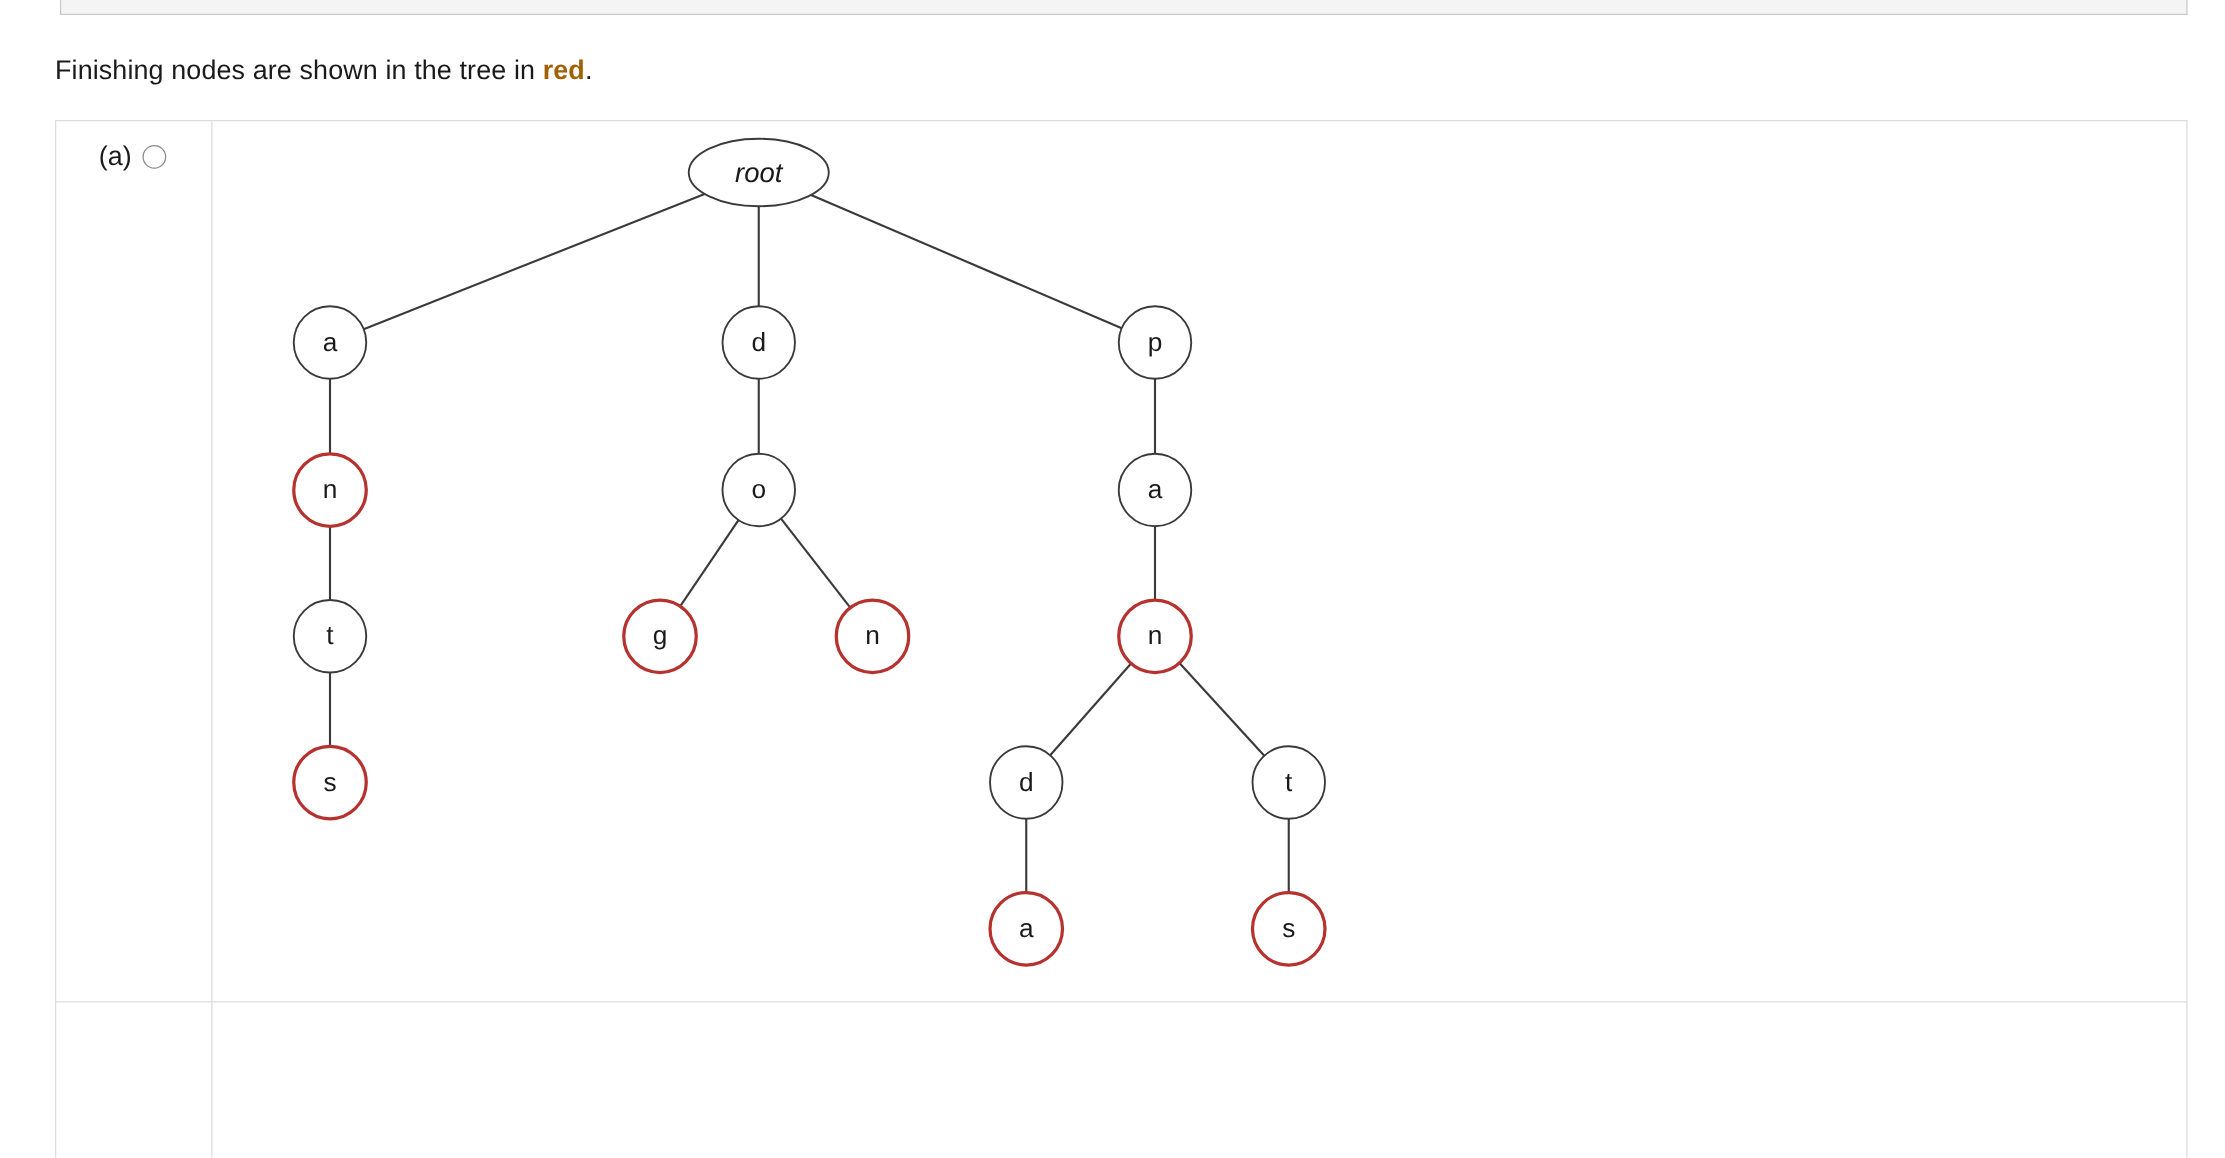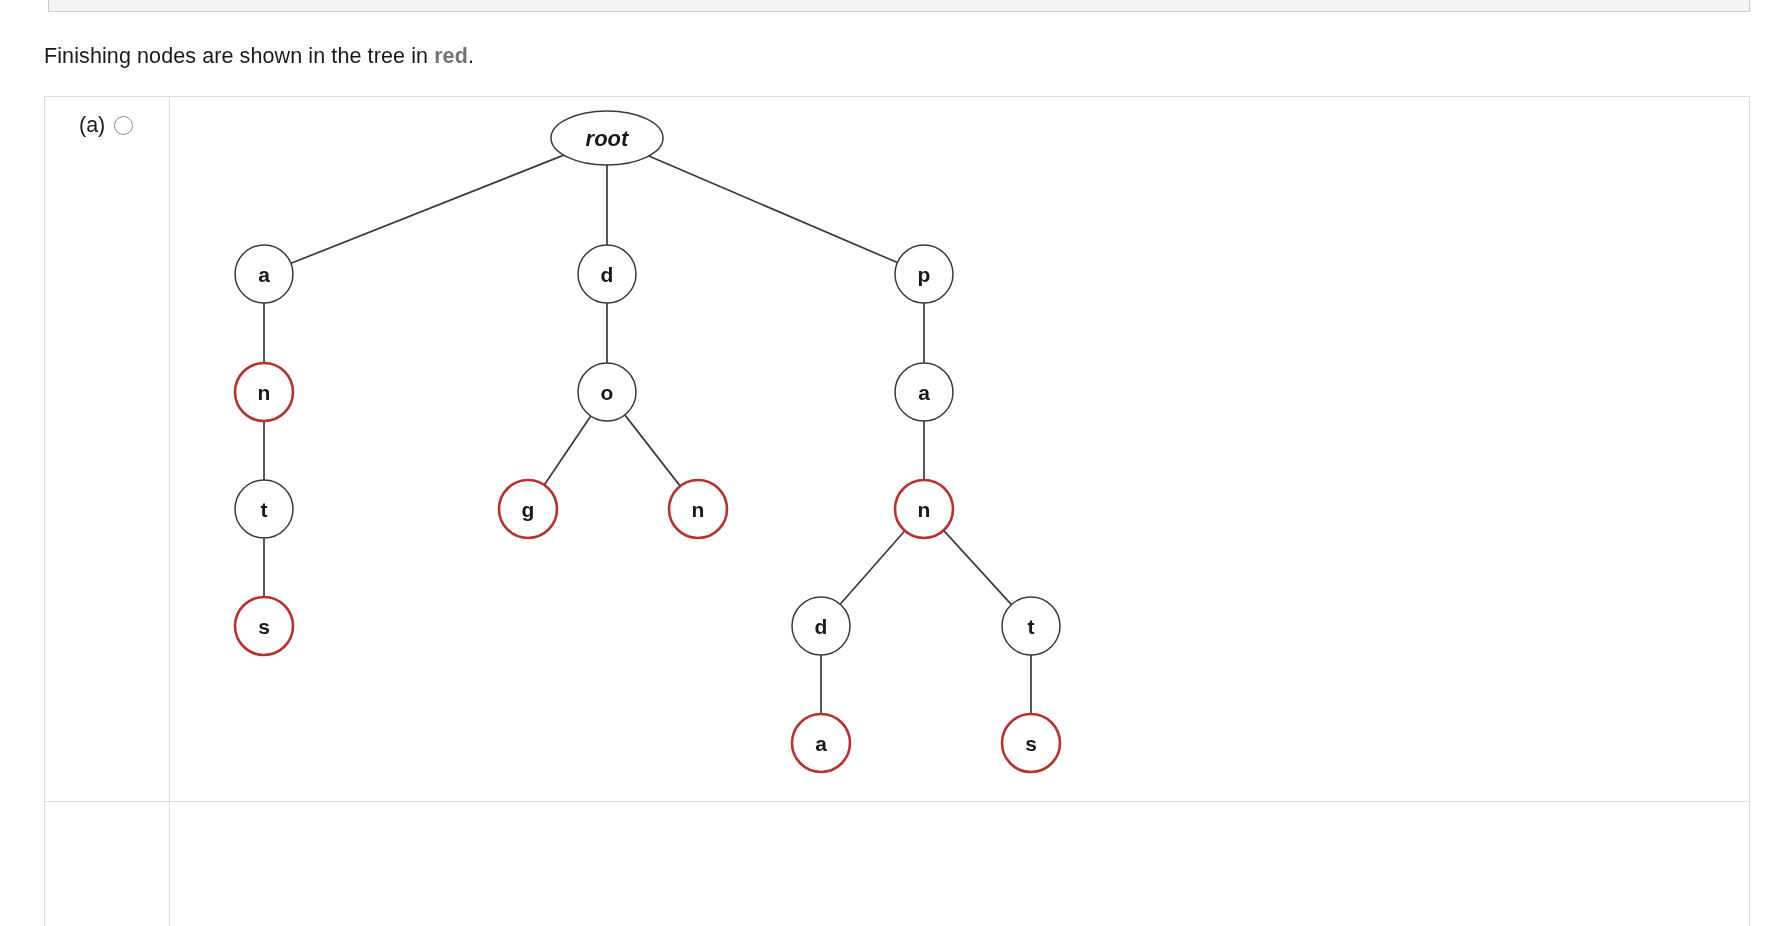--- a/index.html
+++ b/index.html
@@ -32,21 +32,21 @@
   .caption {
     position: absolute;
     left: 44px;
     top: 42px;
     font-size: 21.5px;
     line-height: 28px;
     letter-spacing: 0.1px;
     white-space: nowrap;
   }
   .caption .red-word {
-    color: #737373;
+    color: #a16207;
     font-weight: bold;
   }
 
   
   .answer-table {
     position: absolute;
     left: 44px;
     top: 96px;
     width: 1706px;
     height: 706px;
@@ -82,21 +82,20 @@
     background: #ffffff;
     box-sizing: border-box;
   }
 
   .answer-table .figure-cell {
     position: absolute;
     left: 125px;
     top: 0;
     right: 0;
     bottom: 0;
-    font-weight: bold;
   }
 
   
   .table-next-row {
     position: absolute;
     left: 44px;
     top: 802px;
     width: 1706px;
     height: 124px;
     border-left: 1px solid #dcdcdc;

